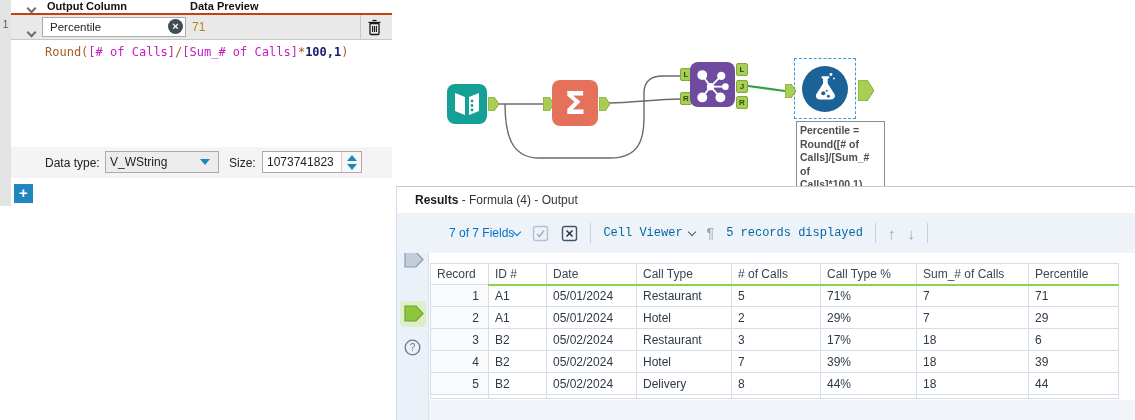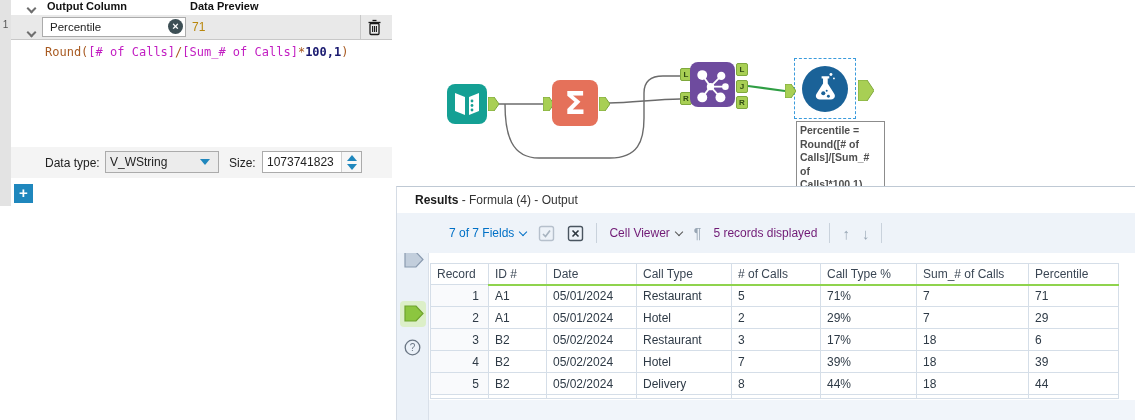--- a/index.html
+++ b/index.html
@@ -5,21 +5,21 @@
   * { margin:0; padding:0; box-sizing:border-box; }
   html,body { width:1135px; height:420px; background:#fff; overflow:hidden;
               font-family:"Liberation Sans", sans-serif; }
   #root { position:relative; width:1135px; height:420px; }
 
   
   #config-panel { position:absolute; left:0; top:0; width:392px; height:210px; background:#fff; }
   .cfg-gutter { position:absolute; left:0; top:0; width:11px; height:206px; background:#E3E3E3; }
   .cfg-rownum { position:absolute; left:1px; top:19px; font-size:10px; color:#555; width:9px; text-align:center; }
   .cfg-header { position:absolute; left:11px; top:0; right:0; height:18px; background:#fff;
-                border-bottom:1px solid #c2410c; font-size:11px; font-weight:bold; color:#111; }
+                border-bottom:5px solid #c2410c; font-size:11px; font-weight:bold; color:#111; }
   .cfg-header .hdr-oc { position:absolute; left:36px; top:0; }
   .cfg-header .hdr-dp { position:absolute; left:179px; top:0; }
   .hdr-chev { position:absolute; left:17px; top:2px; }
   .chev { display:inline-block; width:6px; height:6px; border-right:1.6px solid currentColor;
           border-bottom:1.6px solid currentColor; transform:rotate(45deg); }
   .chev-big { width:7px; height:7px; border-right:2px solid #6E6E6E; border-bottom:2px solid #6E6E6E; }
 
   .cfg-row1 { position:absolute; left:11px; top:15px; right:0; height:25px; background:#E9E9E9;
               border-bottom:1px solid #C8C8C8; }
   .row1-chev { position:absolute; left:17px; top:7px; }
@@ -97,22 +97,22 @@
   .res-header { position:absolute; left:0; top:0; right:0; height:26px; background:#fff;
                 font-size:12px; color:#333; line-height:26px; padding-left:18px; }
   .res-header b { color:#1A1A1A; }
   .res-toolbar { position:absolute; left:0; top:26px; right:0; height:40px; background:#EEF3F9;
                  display:flex; align-items:center; padding-left:52px; gap:12px; }
   .res-strip { position:absolute; left:0; top:26px; bottom:0; width:32px; background:#EBF1F8;
                border-right:1px solid #D9E0E9; }
   .strip-icon { position:absolute; left:7px; width:18px; height:18px; cursor:pointer; }
   .strip-active-bg { position:absolute; left:3px; top:88px; width:26px; height:26px; background:#DCEFC8;
                      border-radius:4px; }
-  .fields-link { color:#0070C6; font-size:12px; display:flex; align-items:center; gap:6px; cursor:pointer; }
-  .tb-text { color:#701a75; font-size:12px; display:flex; align-items:center; gap:6px; cursor:pointer; }
+  .fields-link { color:#0070C6; font-size:12px; display:flex; align-items:center; cursor:pointer; }
+  .tb-text { color:#0369a1; font-size:12px; display:flex; align-items:center; gap:6px; cursor:pointer;font-family:Liberation Mono, monospace; }
   .tb-sep { width:1px; height:20px; background:#C9D2DC; }
   .tb-icon { width:17px; height:17px; cursor:pointer; }
   .pilcrow { color:#98A6B4; font-size:14px; cursor:pointer; }
   .nav-arrow { color:#9AA8B6; font-size:15px; cursor:pointer; }
 
   table.res-table { position:absolute; left:33px; top:76px; border-collapse:collapse; background:#fff;
                     font-size:12px; color:#2E3A46; table-layout:fixed; }
   .res-table th { height:21px; font-weight:normal; color:#3A4654; text-align:left; padding:1px 6px;
                   border:1px solid #D5DEE8; border-bottom:2px solid #8FD34D; cursor:pointer;
                   overflow:hidden; white-space:nowrap; }

